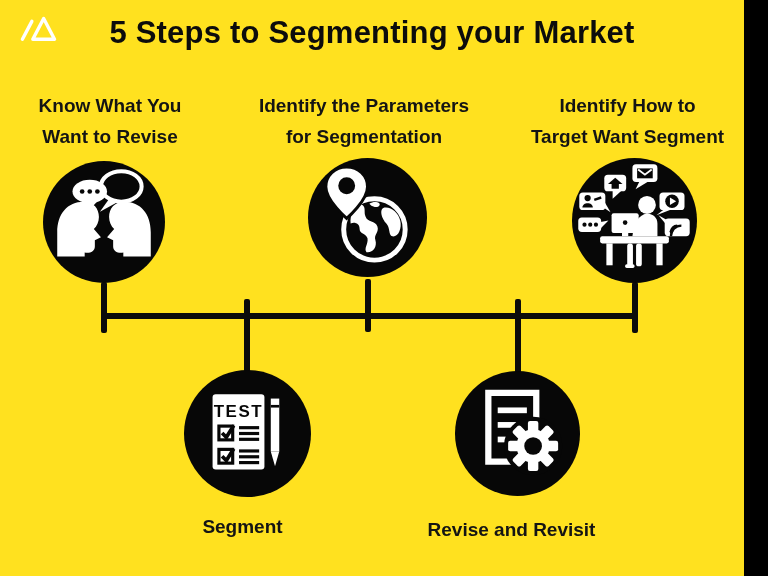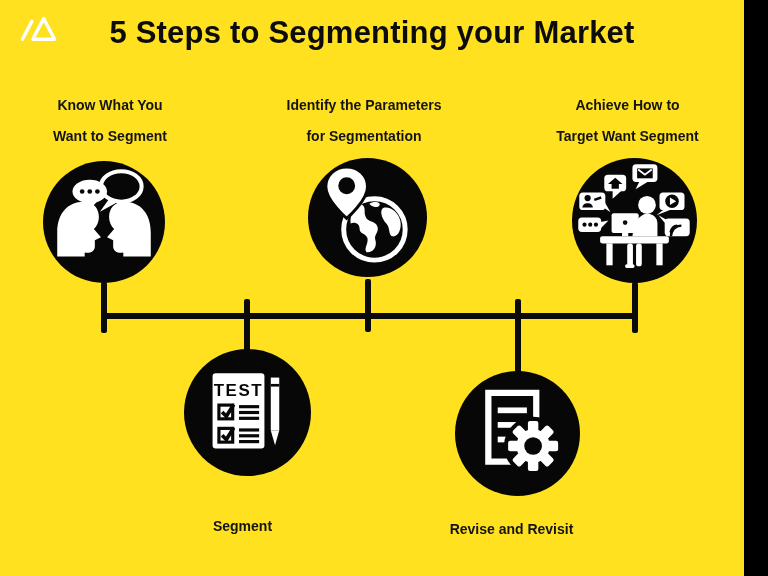--- a/index.html
+++ b/index.html
@@ -10,21 +10,21 @@
     color:#0d0d0d;
     padding-left:24px;
   }
   .right-bar{position:absolute;left:744px;top:0;width:24px;height:576px;background:#000;}
   .logo{position:absolute;left:19px;top:10px;width:38px;height:34px;}
   .title{
     position:absolute;left:0;top:15px;width:744px;text-align:center;
     font-size:31px;font-weight:800;letter-spacing:0.2px;color:#0c0c0c;
   }
   .step-label{
-    position:absolute;text-align:center;font-size:14px;font-weight:700;
+    position:absolute;text-align:center;font-size:19px;font-weight:700;
     line-height:31px;color:#141414;
   }
   .step-label .label-line:empty{display:none;}
   .tl{position:absolute;background:#0b0b0b;border-radius:2px;}
   .step-circle{position:absolute;}
   .step-circle svg{display:block;width:100%;height:100%;}
   svg text{font-family:"Liberation Sans", sans-serif;}
 </style>
 </head>
 <body>
@@ -37,28 +37,28 @@
     <g fill="none" stroke="#ffffff" stroke-width="3.6" stroke-linecap="round" stroke-linejoin="round">
       <path d="M14.5,31 L26,9 L37.5,31 Z"></path>
       <path d="M3.5,31 L13.5,12"></path>
     </g>
   </svg>
 
   <div class="title">5 Steps to Segmenting your Market</div>
 
   <div class="step-label" style="left:10px;top:90px;width:200px;">
     <div class="label-line">Know What You</div>
-    <div class="label-line">Want to Segment</div>
+    <div class="label-line">Want to Revise</div>
   </div>
   <div class="step-label" style="left:244px;top:90px;width:240px;">
     <div class="label-line">Identify the Parameters</div>
     <div class="label-line">for Segmentation</div>
   </div>
   <div class="step-label" style="left:510px;top:90px;width:235px;">
-    <div class="label-line">Achieve How to</div>
+    <div class="label-line">Identify How to</div>
     <div class="label-line">Target Want Segment</div>
   </div>
   <div class="step-label" style="left:140px;top:511px;width:205px;">
     <div class="label-line">Segment</div>
   </div>
   <div class="step-label" style="left:404px;top:514px;width:215px;">
     <div class="label-line">Revise and Revisit</div>
 
   </div>
 
@@ -148,21 +148,21 @@
         <rect x="51" y="102" width="9" height="3.5" rx="1.5"></rect>
         <circle cx="72" cy="45" r="8.5"></circle>
         <path d="M72,53 C64,55 60,62 59,68 L58,75 L82,75 L82,63 C82,57 78,54 72,53 Z"></path>
         <rect x="38" y="53" width="26" height="19" rx="2"></rect>
         <rect x="48" y="71" width="6" height="4"></rect>
       </g>
       <circle cx="51" cy="62" r="2.2" fill="#070707"></circle>
     </svg>
   </div>
 
-  <div class="step-circle" style="left:184px;top:349px;width:127px;height:127px;">
+  <div class="step-circle" style="left:184px;top:370px;width:127px;height:127px;">
     <svg viewBox="0 0 120 120">
       <circle cx="60" cy="60" r="60" fill="#070707"></circle>
       <rect x="27" y="23" width="49" height="71" rx="3" fill="#fff"></rect>
       <text x="51.5" y="44" font-size="16" font-weight="bold" letter-spacing="1.5" fill="#070707" text-anchor="middle">TEST</text>
       <rect x="33" y="53" width="13" height="13" fill="none" stroke="#070707" stroke-width="3"></rect>
       <polyline points="36,59.5 40,63.5 47,52.5" stroke="#070707" stroke-width="3.5" fill="none"></polyline>
       <rect x="52" y="53" width="19" height="3" fill="#070707"></rect>
       <rect x="52" y="58.5" width="19" height="3" fill="#070707"></rect>
       <rect x="52" y="64" width="19" height="3" fill="#070707"></rect>
       <rect x="33" y="75" width="13" height="13" fill="none" stroke="#070707" stroke-width="3"></rect>

